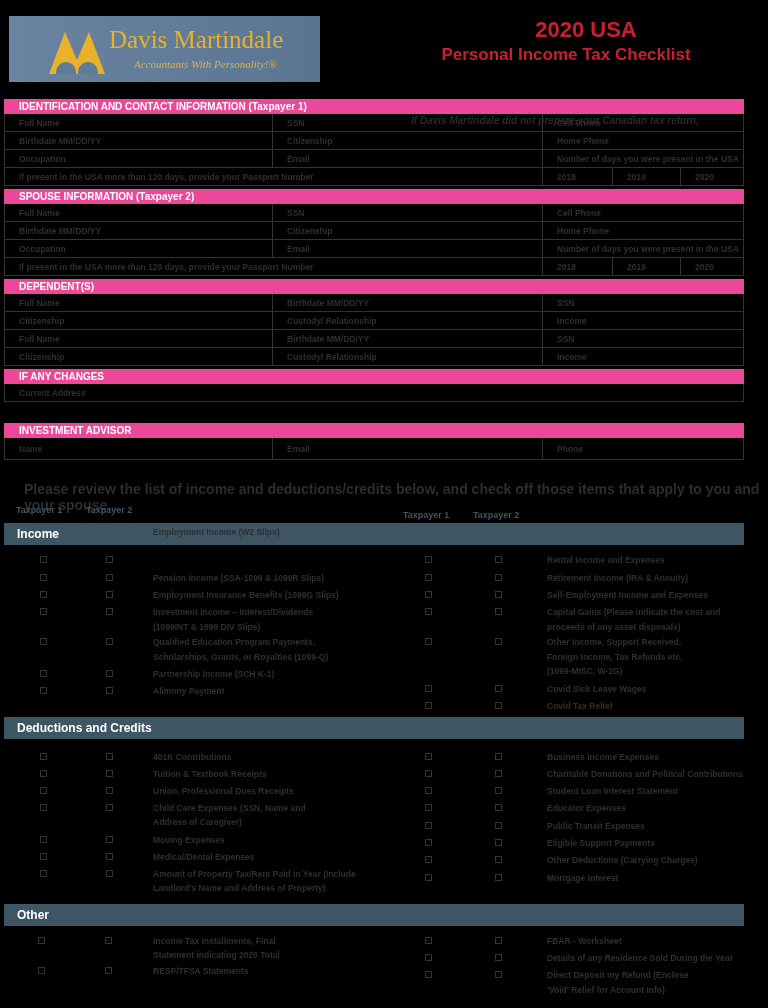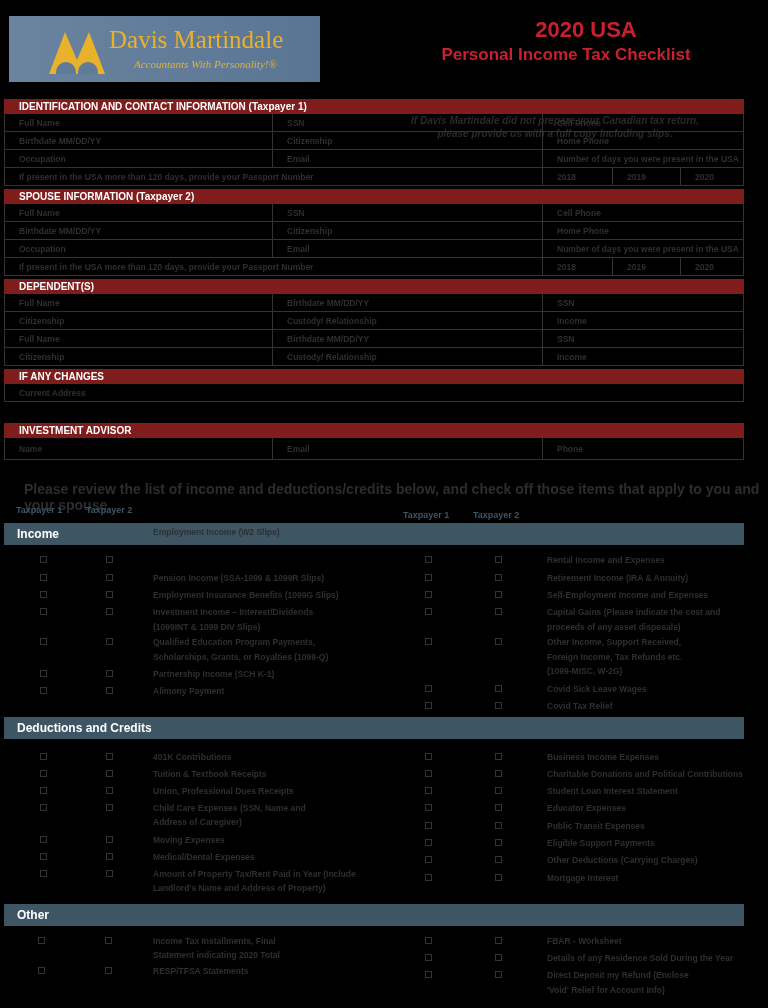--- a/index.html
+++ b/index.html
@@ -8,21 +8,21 @@
   .logo { position: absolute; left: 9px; top: 16px; width: 311px; height: 66px; background: linear-gradient(90deg, #6a84a0, #5a7592); }
   .logo svg { position: absolute; left: 40px; top: 12px; }
   .logo .brand { position: absolute; left: 100px; top: 10px; font-family: "Liberation Serif", serif; font-size: 25px; color: #e8b22c; }
   .logo .tag { position: absolute; left: 125px; top: 42px; font-family: "Liberation Serif", serif; font-style: italic; font-size: 11px; color: #e8b22c; }
   .title { position: absolute; right: 12px; top: 18px; width: 380px; text-align: center; color: #c8202f; font-weight: bold; }
   .title .t1 { font-size: 22px; line-height: 24px; margin-left: 40px; }
   .title .t2 { font-size: 17px; line-height: 25px; }
   .subtitle { position: absolute; left: 390px; top: 70px; width: 330px; text-align: center; font-size: 10px; font-style: italic; font-weight: bold; color: #2a2a2a; line-height: 13px; margin-top: 44px; }
 
   .form { position: absolute; left: 4px; width: 740px; }
-  .sec-head { height: 15px; background: #7f1d1d; color: #fff; font-weight: bold; font-size: 10px; line-height: 15px; padding-left: 15px; }
+  .sec-head { height: 15px; background: #ec4899; color: #fff; font-weight: bold; font-size: 10px; line-height: 15px; padding-left: 15px; }
   .row { display: flex; height: 18px; border-left: 1px solid #333; border-right: 1px solid #333; border-bottom: 1px solid #333; }
   .cell { border-right: 1px solid #333; font-size: 8.5px; font-weight: bold; color: #2f2f2f; line-height: 18px; padding-left: 14px; white-space: nowrap; overflow: hidden; }
   .cell:last-child { border-right: none; }
   .c1 { width: 268px; } .c2 { width: 270px; } .c3 { flex: 1; }
   .review { position: absolute; left: 12px; top: 481px; font-size: 14px; font-weight: bold; color: #2d2d2d; margin-left: 12px; }
   .tphdr { position: absolute; font-size: 9px; font-weight: bold; color: #3e5564; }
   .bar { position: absolute; left: 4px; width: 740px; height: 22px; background: #3e5564; color: #fff; font-size: 12px; font-weight: bold; line-height: 22px; padding-left: 13px; }
   .item { position: absolute; font-size: 8.5px; font-weight: bold; color: #2f2f2f; line-height: 12px; }
   .cb { position: absolute; width: 7px; height: 7px; border: 1px solid #333; }
 </style>
@@ -37,21 +37,20 @@
   </svg>
   <div class="brand">Davis Martindale</div>
   <div class="tag">Accountants With Personality!®</div>
 </div>
 <div class="title">
   <div class="t1">2020 USA</div>
   <div class="t2">Personal Income Tax Checklist</div>
 </div>
 <div class="subtitle">
   <div>If Davis Martindale did not prepare your Canadian tax return,</div>
-  <div>please provide us with a full copy including slips.</div>
 </div>
 
 <div class="form" style="top:99px">
   <div class="sec-head">IDENTIFICATION AND CONTACT INFORMATION (Taxpayer 1)</div>
   <div class="row">
       <div class="cell c1">Full Name</div>
       <div class="cell c2">SSN</div>
       <div class="cell c3">Cell Phone</div>
     </div>
   <div class="row">

